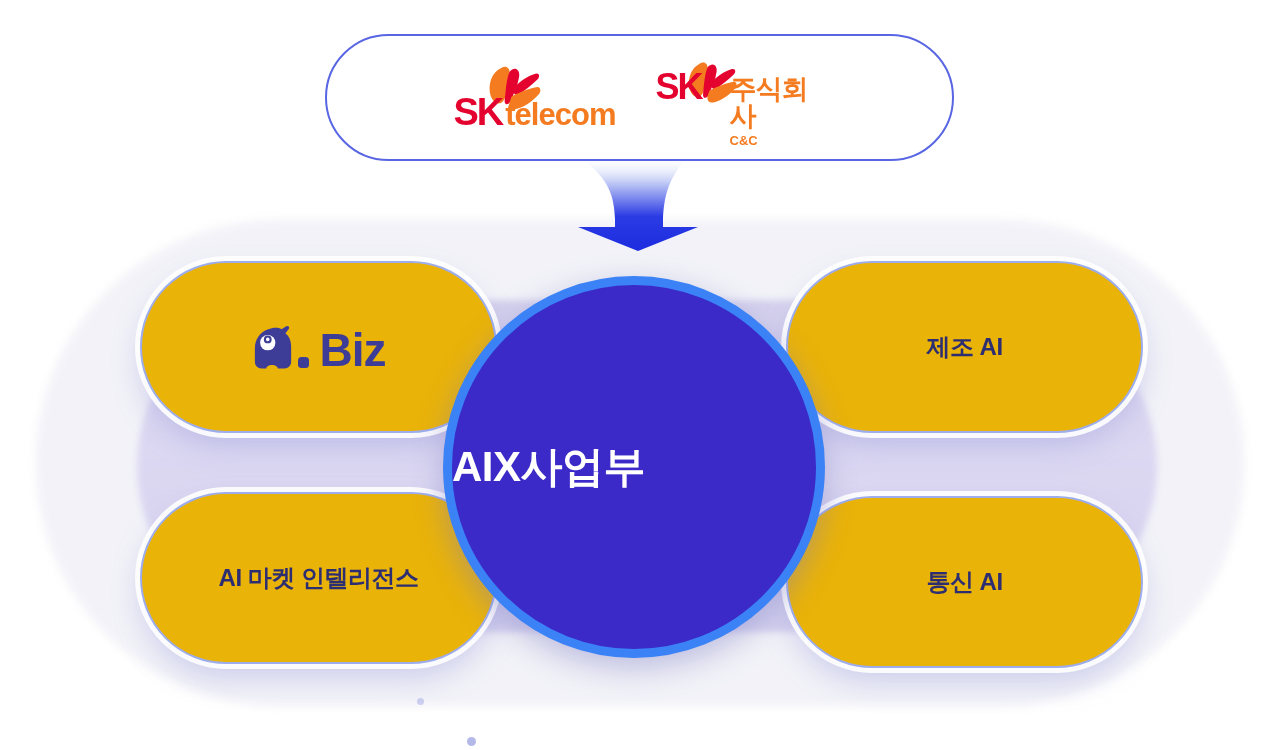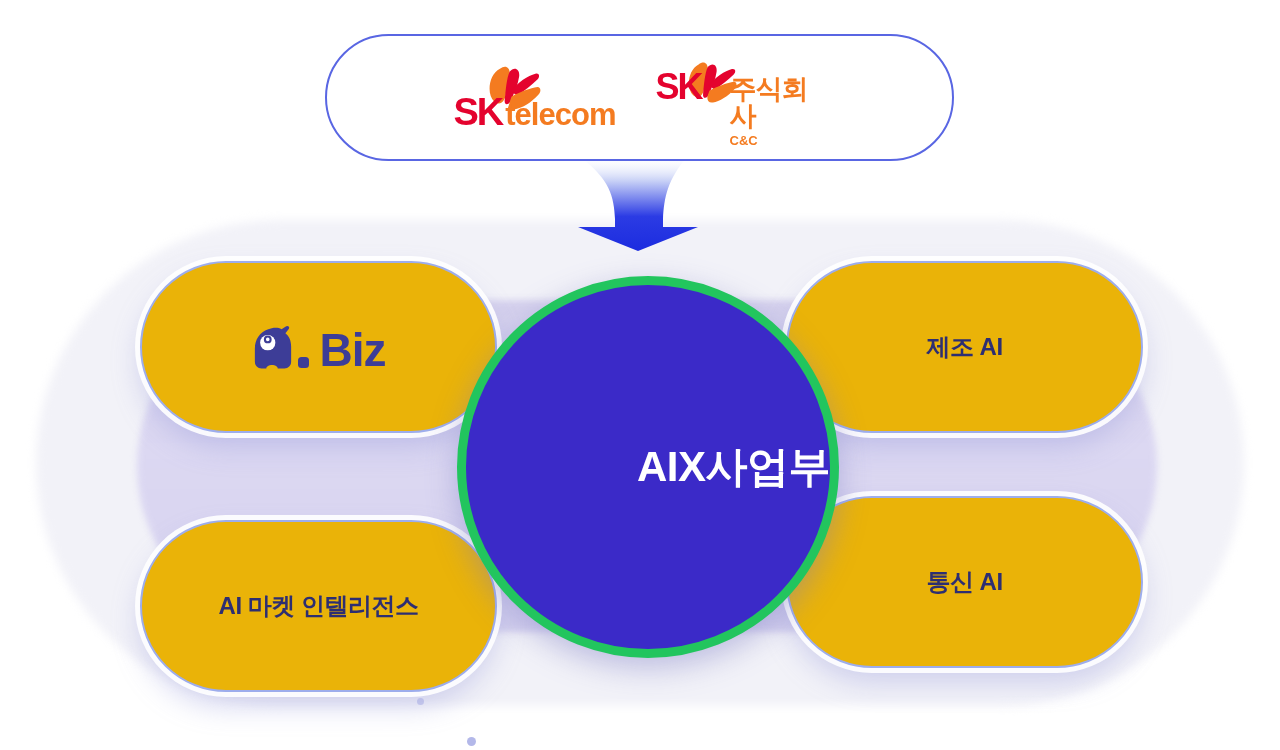--- a/index.html
+++ b/index.html
@@ -42,36 +42,36 @@
   }
   
   .pill{
     position:absolute;width:357px;height:172px;box-sizing:border-box;border-radius:90px;
     background:#eab308;border:2.5px solid var(--pill-border,#9DADEC);
     box-shadow:0 0 0 5px rgba(255,255,255,0.9),0 14px 28px rgba(144,148,216,0.38);
     display:flex;align-items:center;justify-content:center;z-index:3;
   }
   .pill--tl{left:140px;top:261px;}
   .pill--tr{left:786px;top:261px;}
-  .pill--bl{left:140px;top:520px;}
+  .pill--bl{left:140px;top:492px;}
   .pill--br{left:786px;top:496px;align-items:center;}
   .pill-label{
     font-weight:700;font-size:24px;color:var(--navy,#2D2E72);letter-spacing:-0.5px;white-space:nowrap;
   }
   
   .abiz{display:flex;align-items:flex-end;}
   .abiz-a{width:42px;height:45px;}
   .abiz-dot{width:11px;height:11px;border-radius:3.5px;background:var(--abiz,#3D3D97);margin:0 4px 2px 4px;}
   .abiz-word{font-weight:800;font-size:46px;line-height:0.82;color:var(--abiz,#3D3D97);margin-left:7px;letter-spacing:-1px;}
   
   .center-circle{
-    position:absolute;left:457px;top:276px;width:364px;height:364px;border-radius:50%;
-    background:var(--circle-blue,#3B2AC8);border:9px solid #22c55e;
+    position:absolute;left:443px;top:276px;width:364px;height:364px;border-radius:50%;
+    background:var(--circle-blue,#3B2AC8);border:9px solid #3b82f6;
     box-shadow:0 10px 30px rgba(125,125,195,0.45);
-    display:flex;align-items:center;justify-content:flex-end;z-index:4;
+    display:flex;align-items:center;justify-content:flex-start;z-index:4;
   }
   .center-label{font-weight:700;font-size:42px;color:#ffffff;letter-spacing:-0.5px;white-space:nowrap;}
   
   .decor-dot{position:absolute;border-radius:50%;z-index:2;}
   .decor-dot--1{left:417px;top:698px;width:7px;height:7px;background:rgba(170,175,230,0.55);}
   .decor-dot--2{left:467px;top:737px;width:9px;height:9px;background:rgba(160,166,228,0.8);}
 </style>
 </head>
 <body>
 

